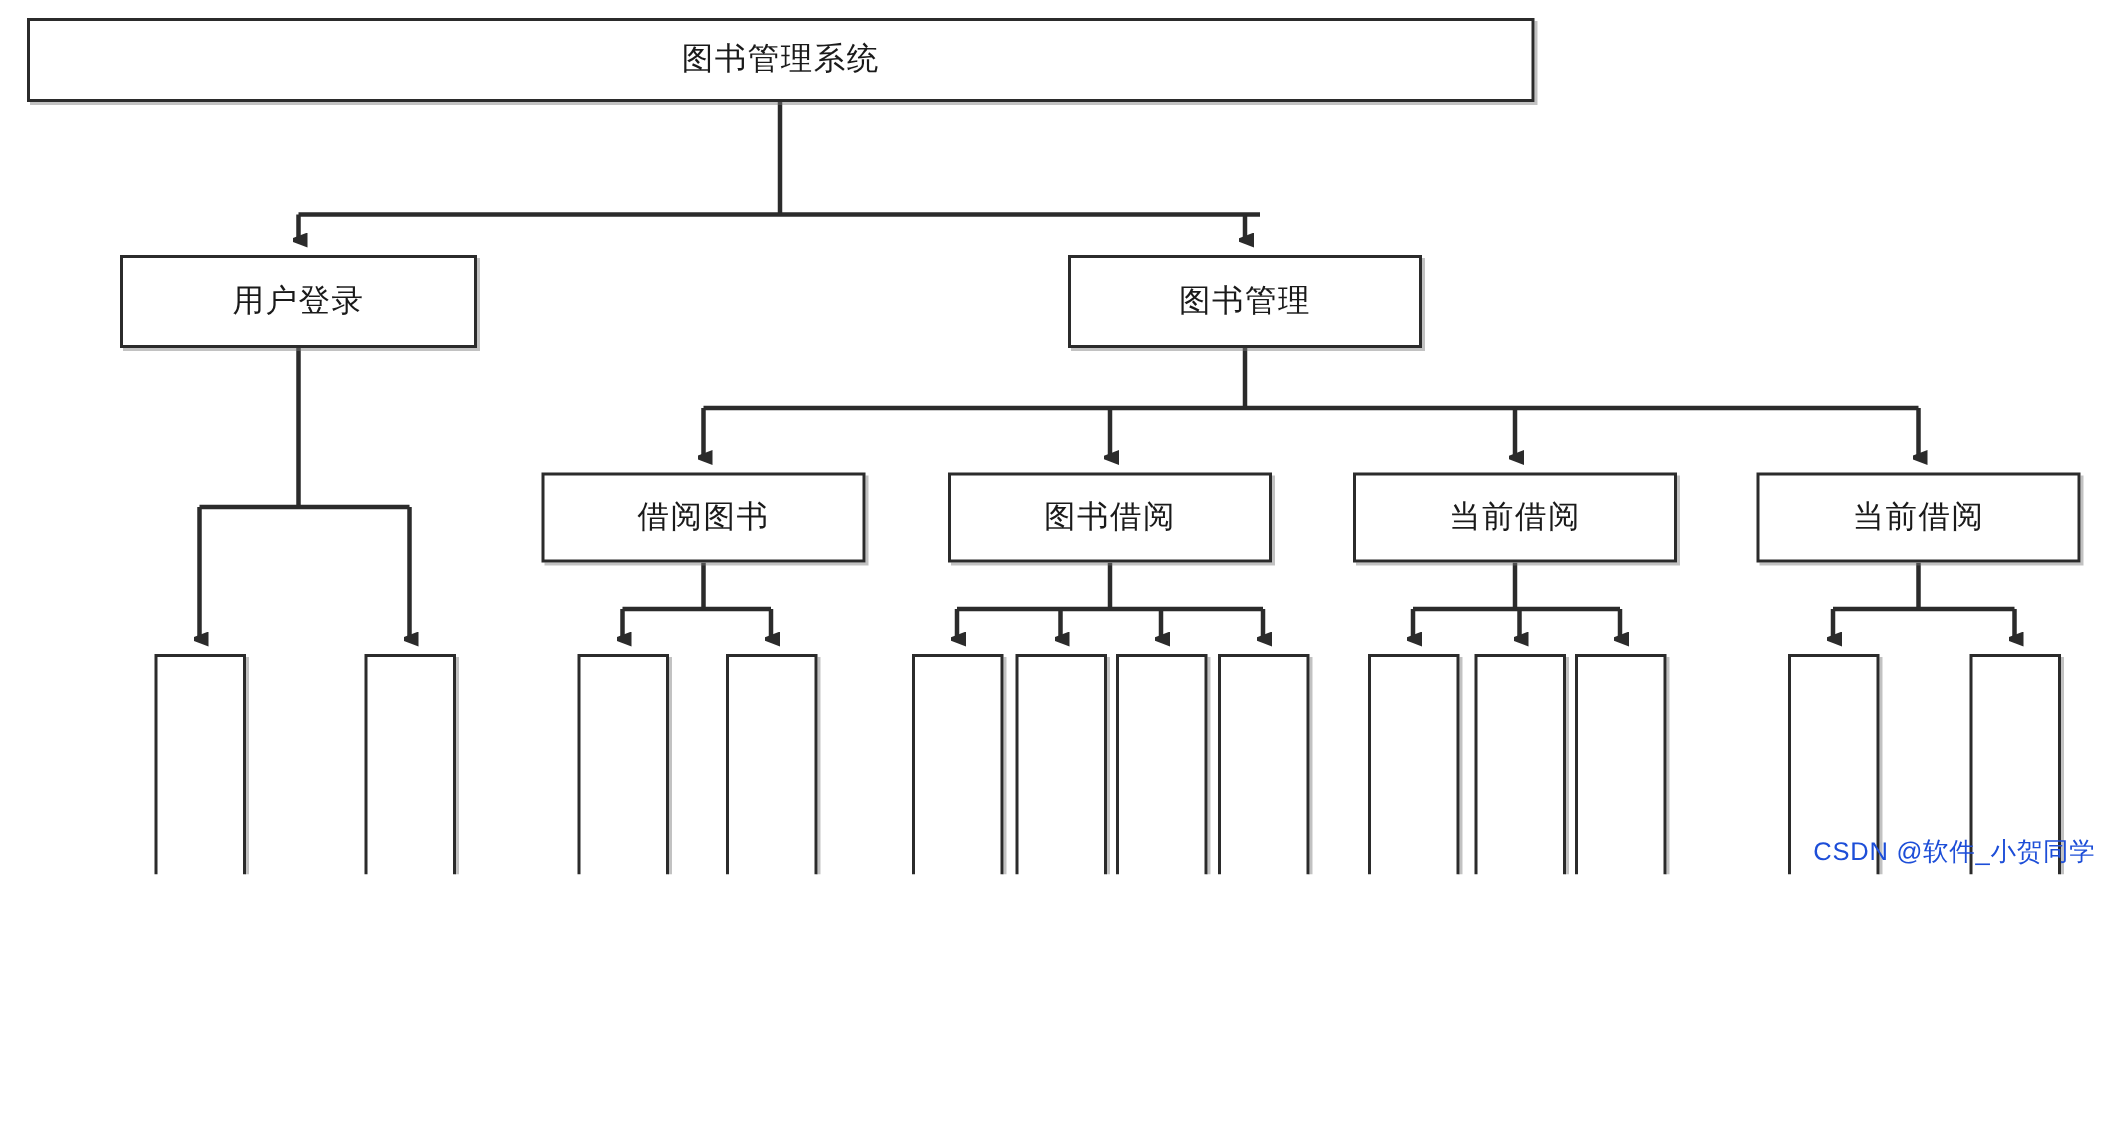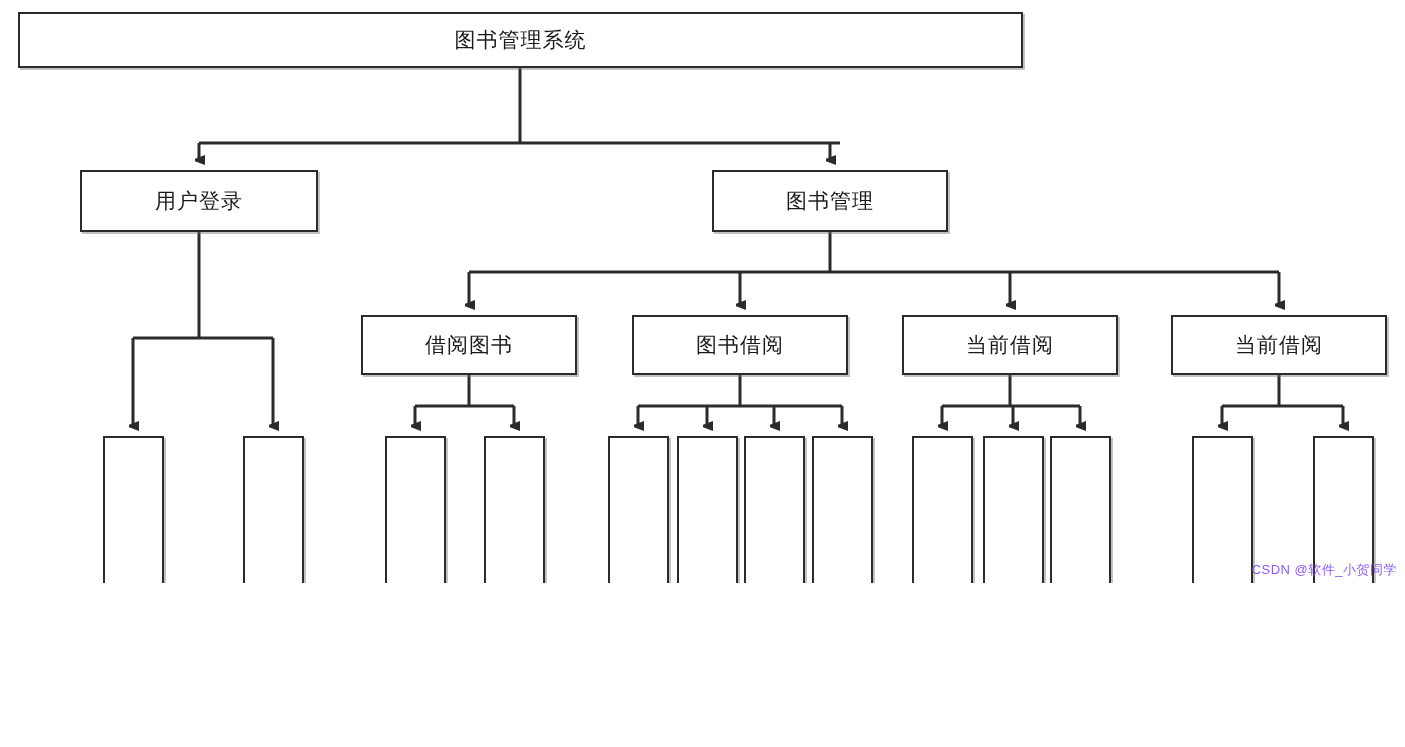--- a/index.html
+++ b/index.html
@@ -54,22 +54,22 @@
     text-orientation: upright;
     font-size: 21px;
     letter-spacing: 4px;
     line-height: 1;
     white-space: nowrap;
   }
   .watermark {
     position: absolute;
     right: 8px;
     bottom: 4px;
-    font-size: 13px;
-    color: #8b5cf6;
+    font-size: 17px;
+    color: #1d4ed8;
     letter-spacing: 0.5px;
     white-space: nowrap;
     user-select: none;
   }
 </style>
 </head>
 <body>
 
 <div id="stage">
 

